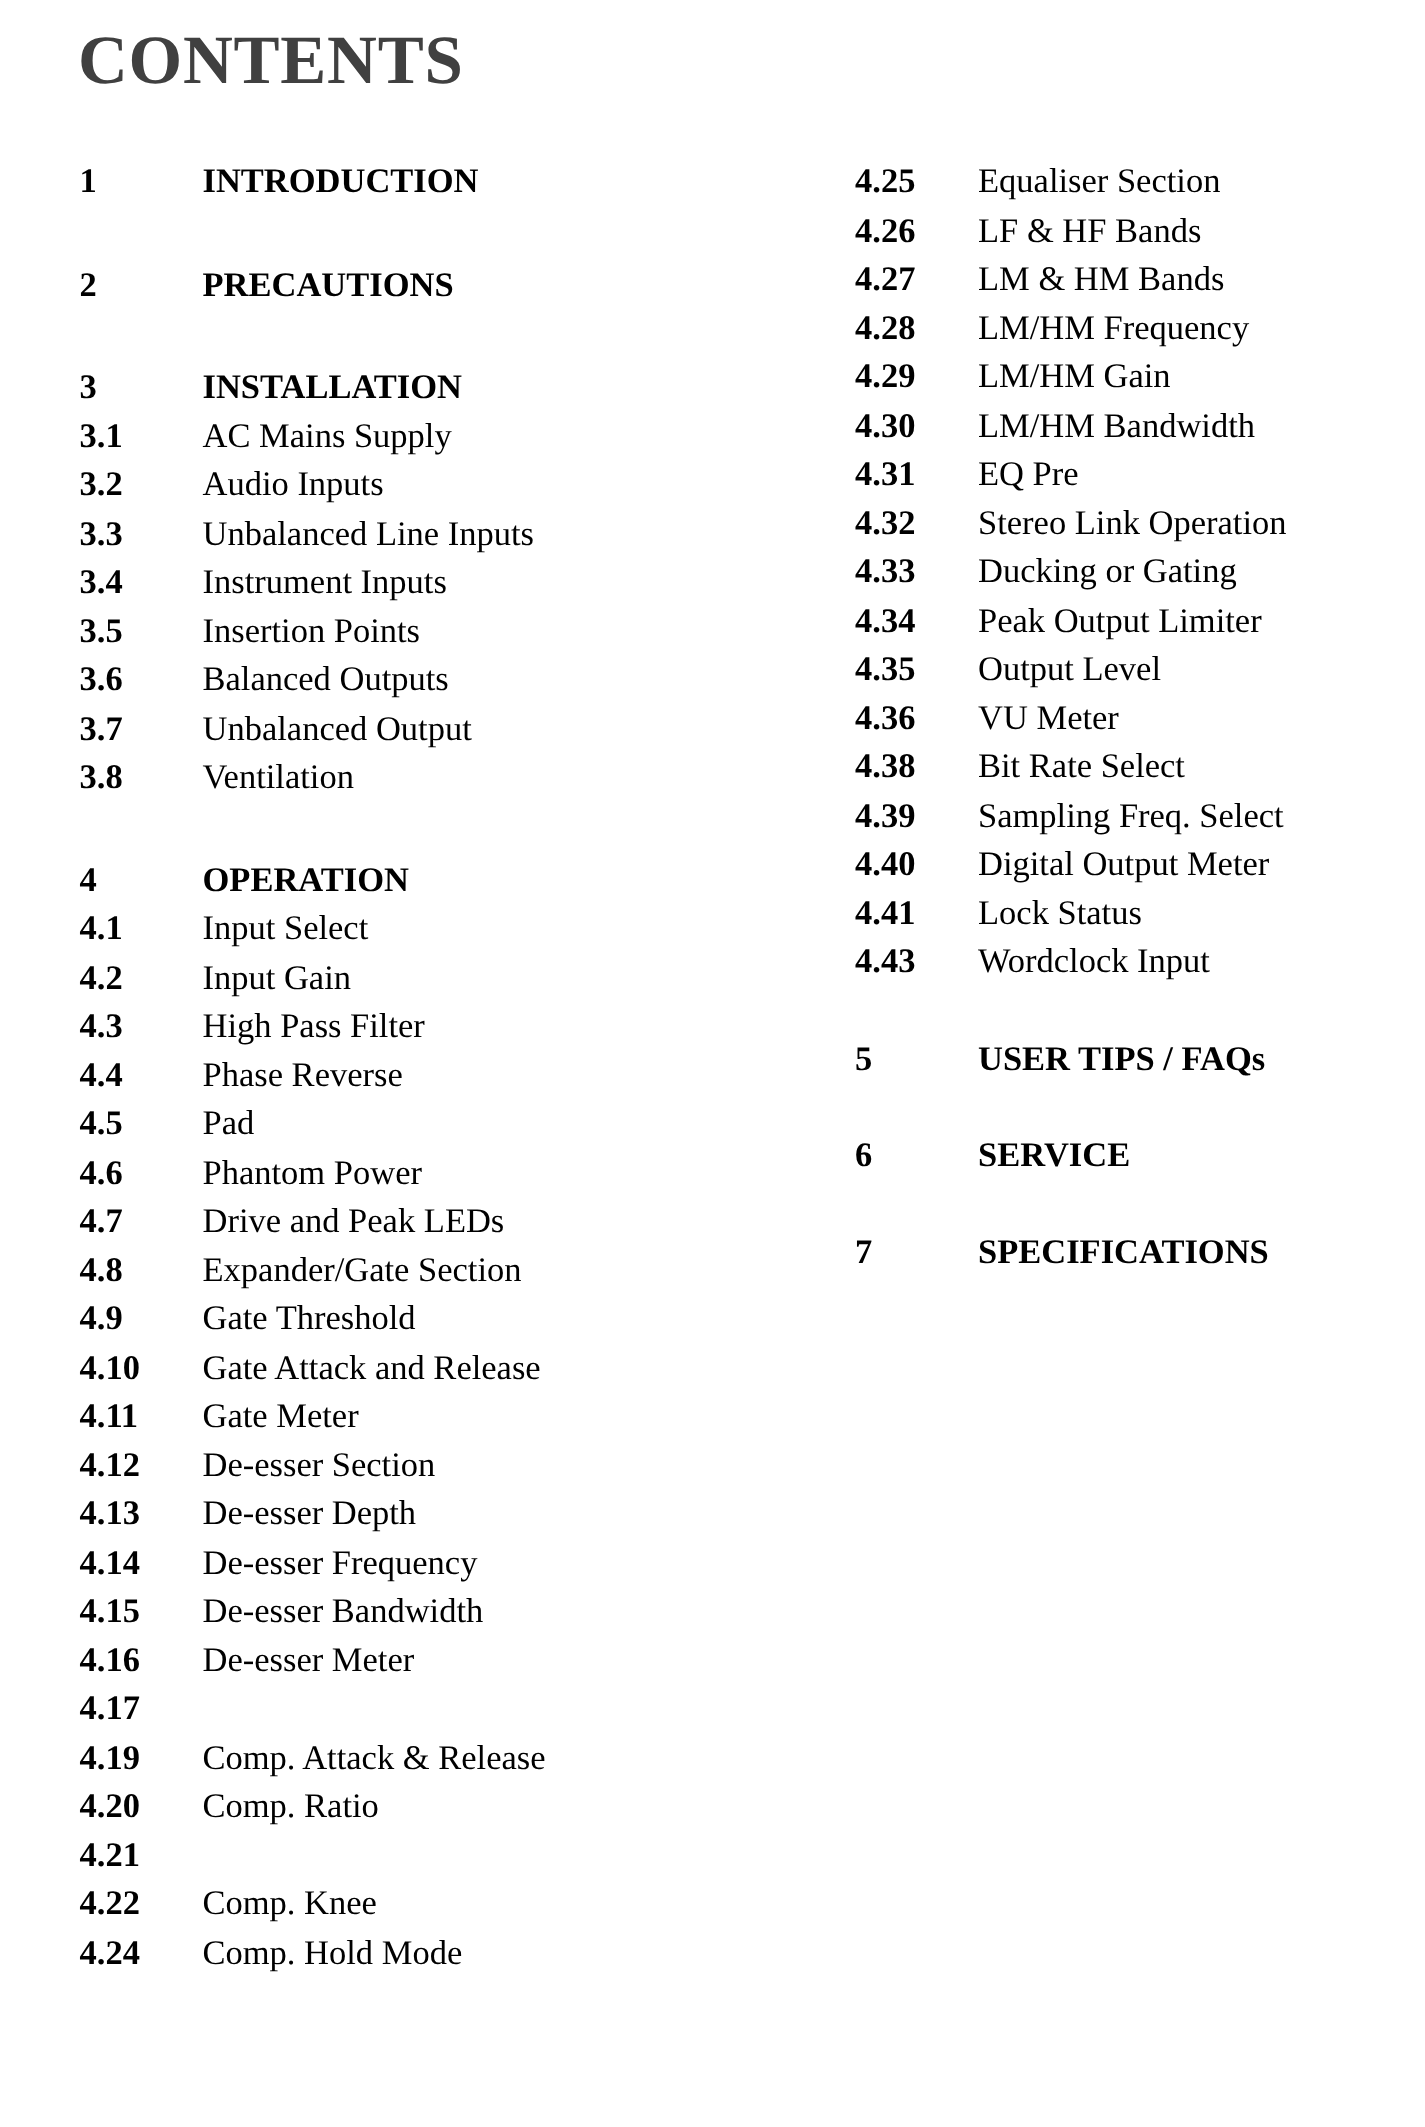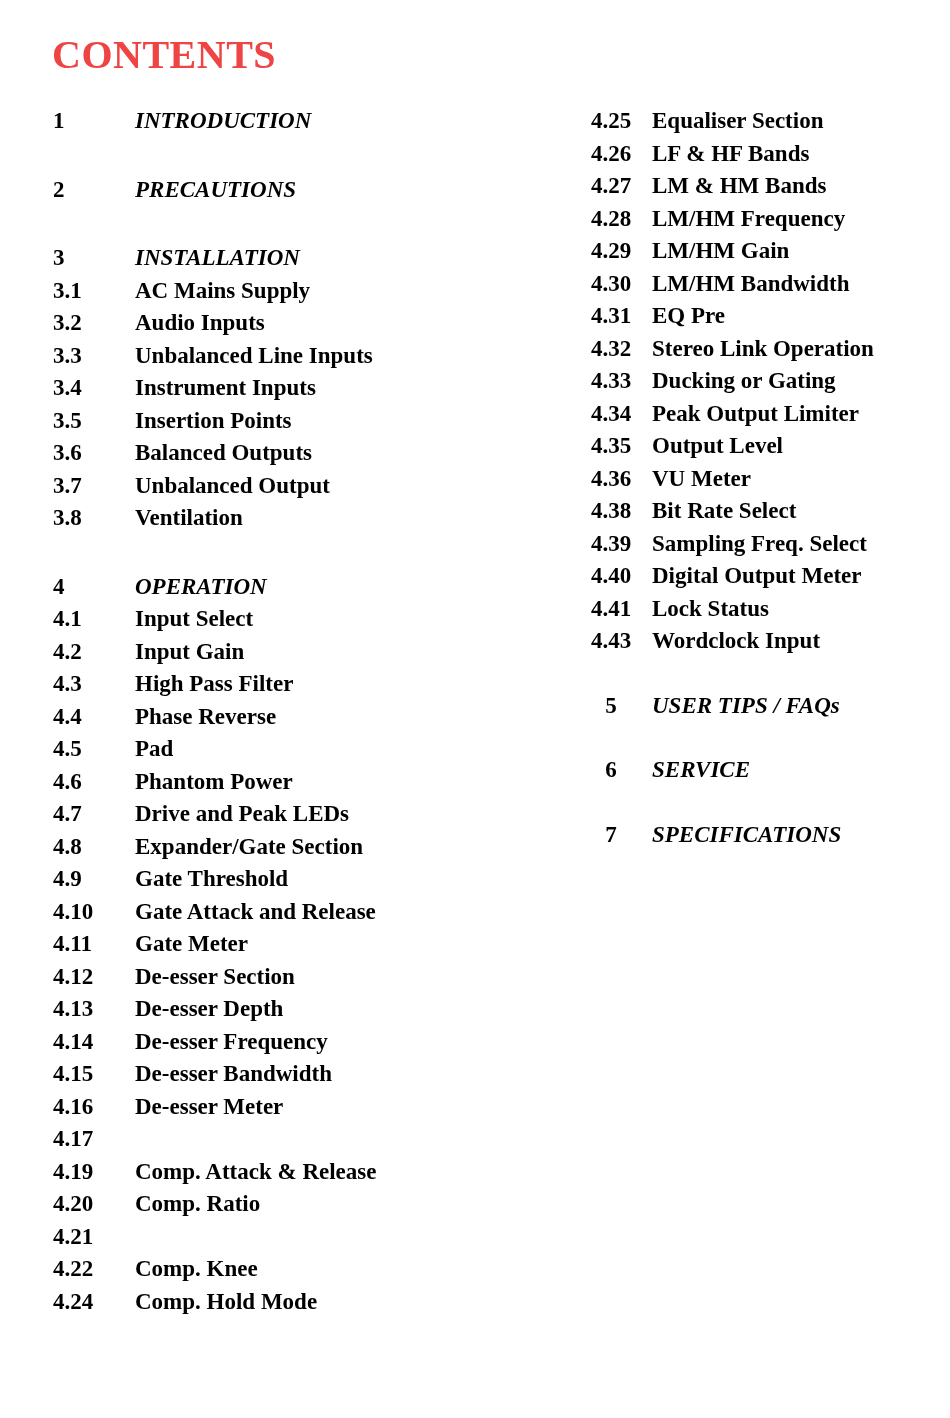--- a/index.html
+++ b/index.html
@@ -12,49 +12,49 @@
     width: 950px;
     height: 1418px;
     background: #ffffff;
     color: #000000;
     font-family: "Liberation Serif", serif;
     overflow: hidden;
   }
   .page-title {
     position: absolute;
     left: 52px;
-    top: 31px;
+    top: 13px;
     margin: 0;
-    font-size: 40px;
+    font-size: 46px;
     font-weight: bold;
     letter-spacing: 0.5px;
-    color: #ef4444;
+    color: #404040;
   }
   .col {
     position: absolute;
     top: 105px;
   }
   .col-left  { left: 53px;  width: 450px; }
   .col-right { left: 570px; width: 370px; }
   .group { margin-bottom: 36px; }
-  .col-right .group { margin-bottom: 32px; text-align: center; }
+  .col-right .group { margin-bottom: 32px; }
   .group:last-child { margin-bottom: 0; }
   .row {
     display: flex;
     align-items: baseline;
     line-height: 32.5px;
     font-size: 23px;
     white-space: nowrap;
   }
   .row .num {
     flex: 0 0 82px;
     font-weight: bold;
   }
-  .row .label { font-weight: bold; }
-  .row.header .label { font-weight: bold; font-style: italic; }
+  .row .label { font-weight: normal; }
+  .row.header .label { font-weight: bold; }
 </style>
 </head>
 <body>
 
 <div class="page">
   <h1 class="page-title">CONTENTS</h1>
 
   <div class="col col-left">
       <div class="group">
         <div class="row header">

